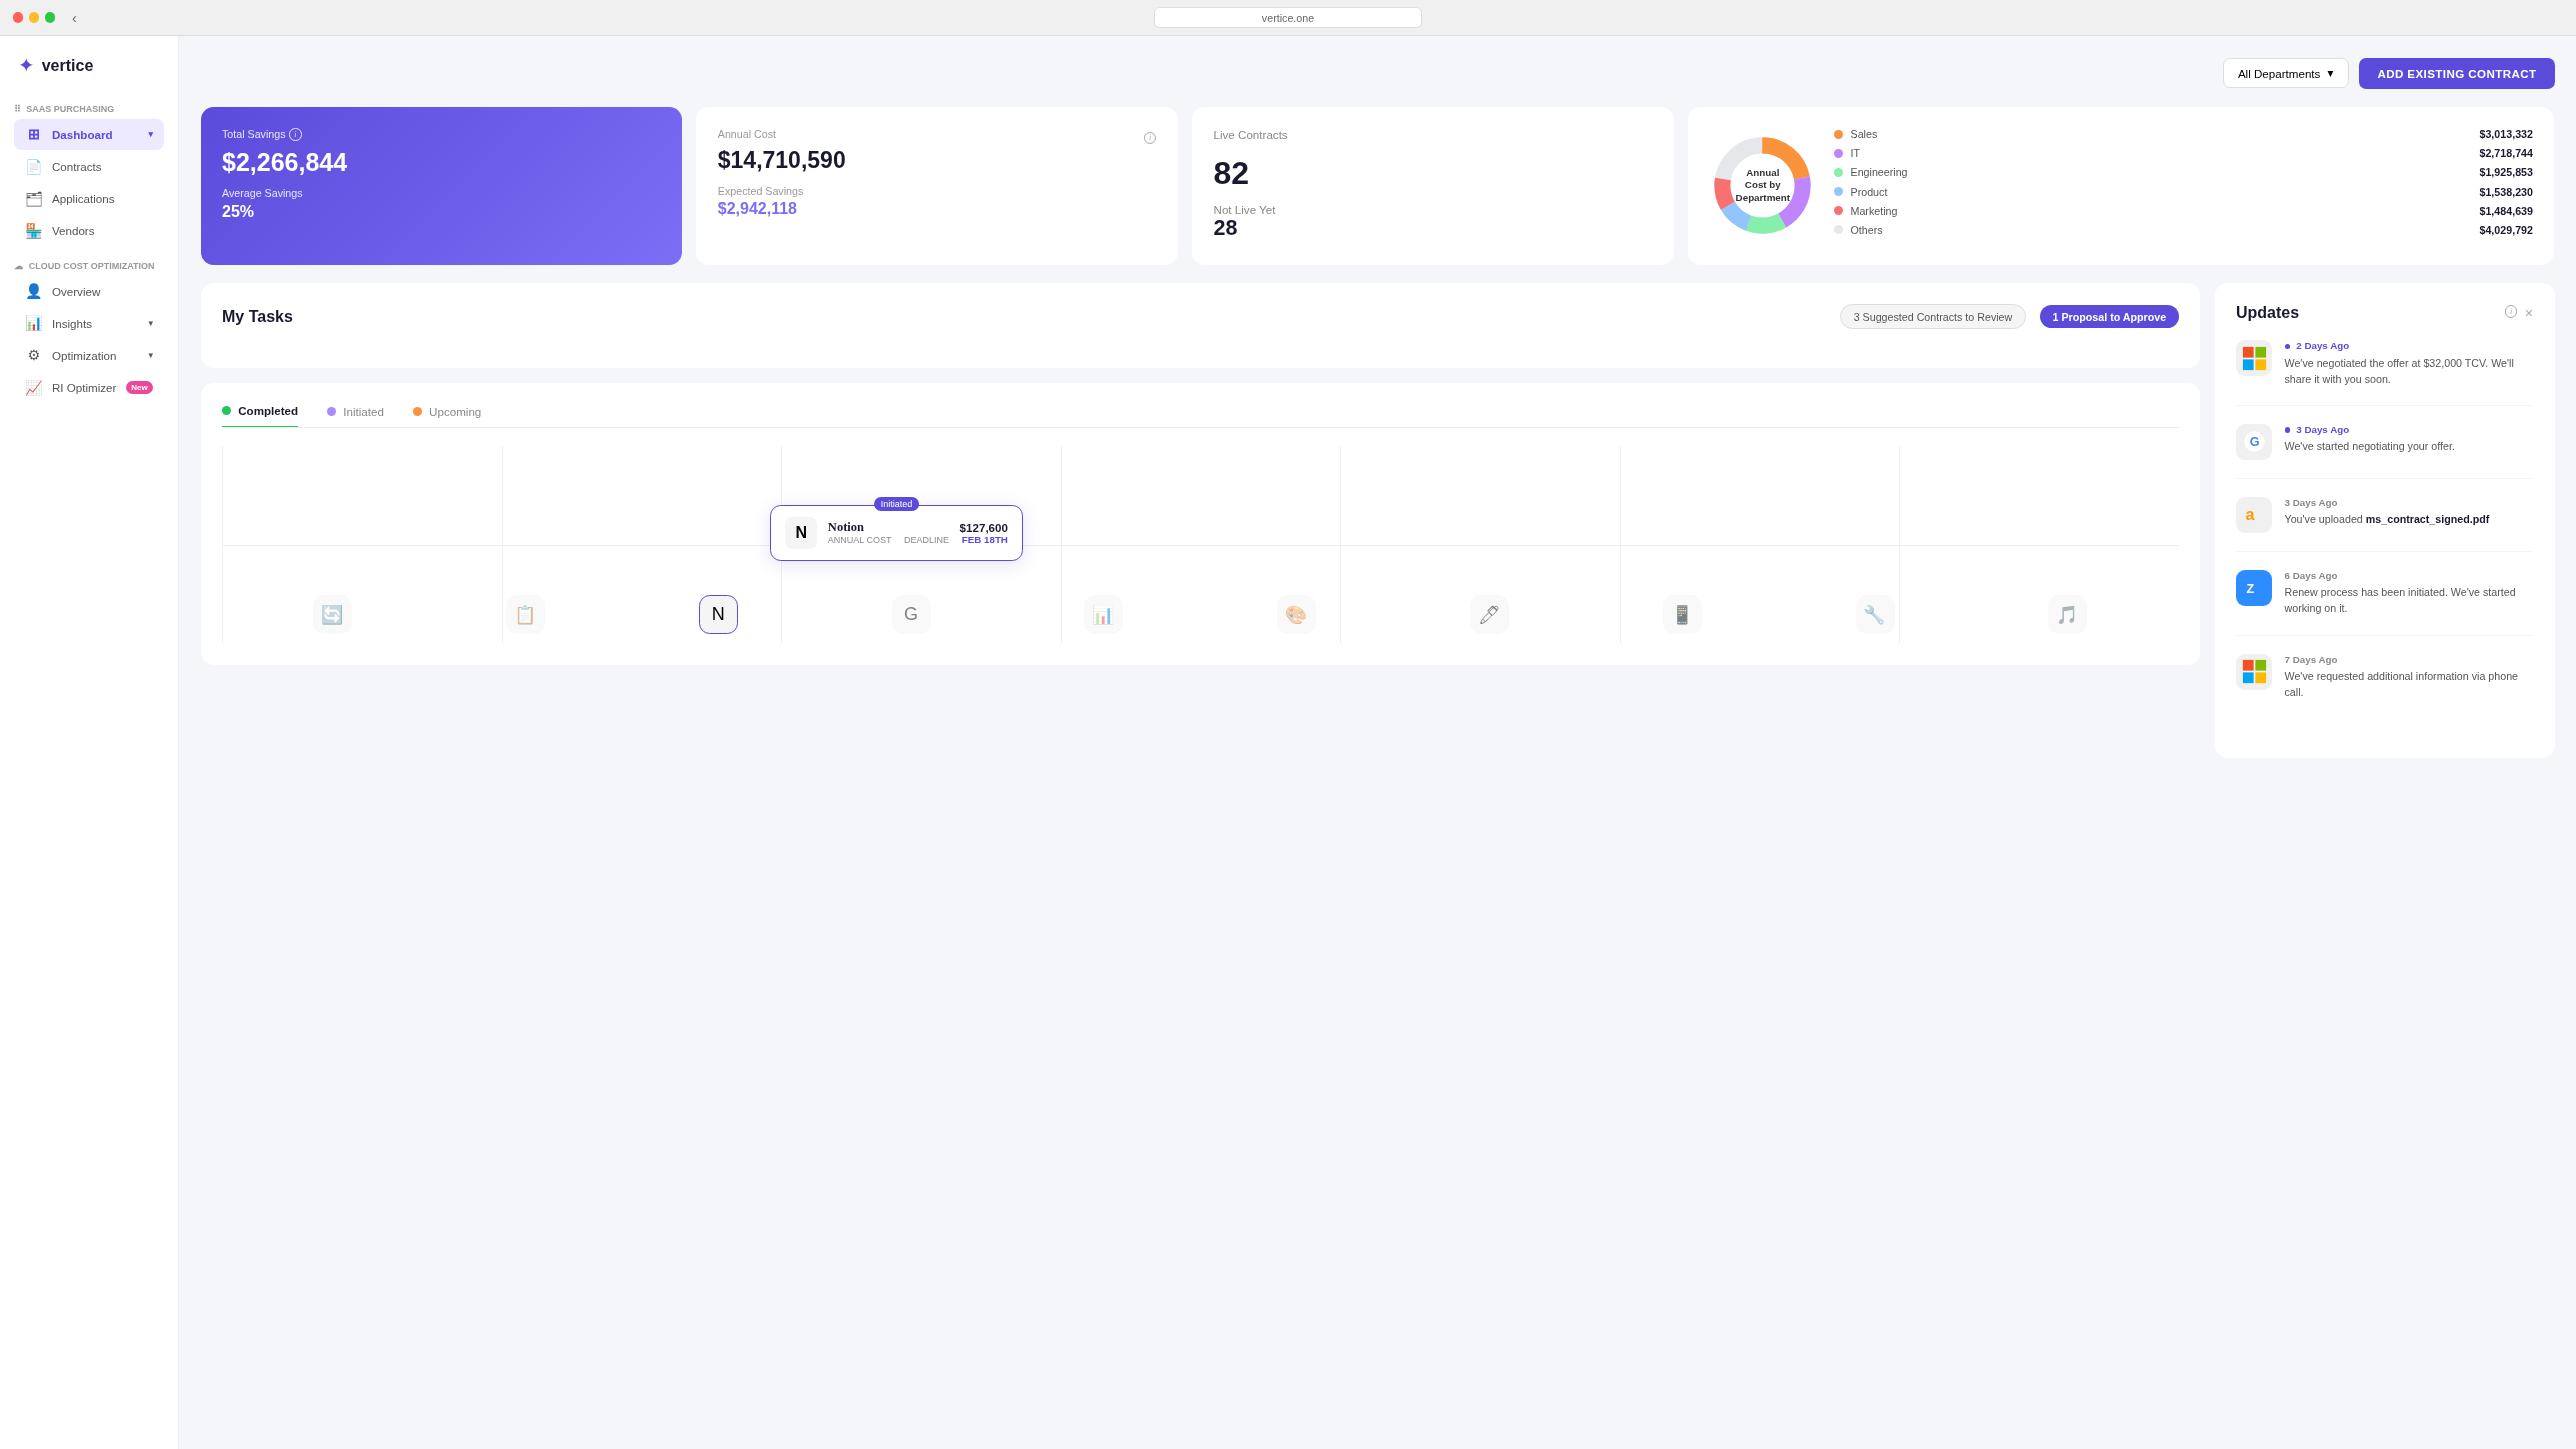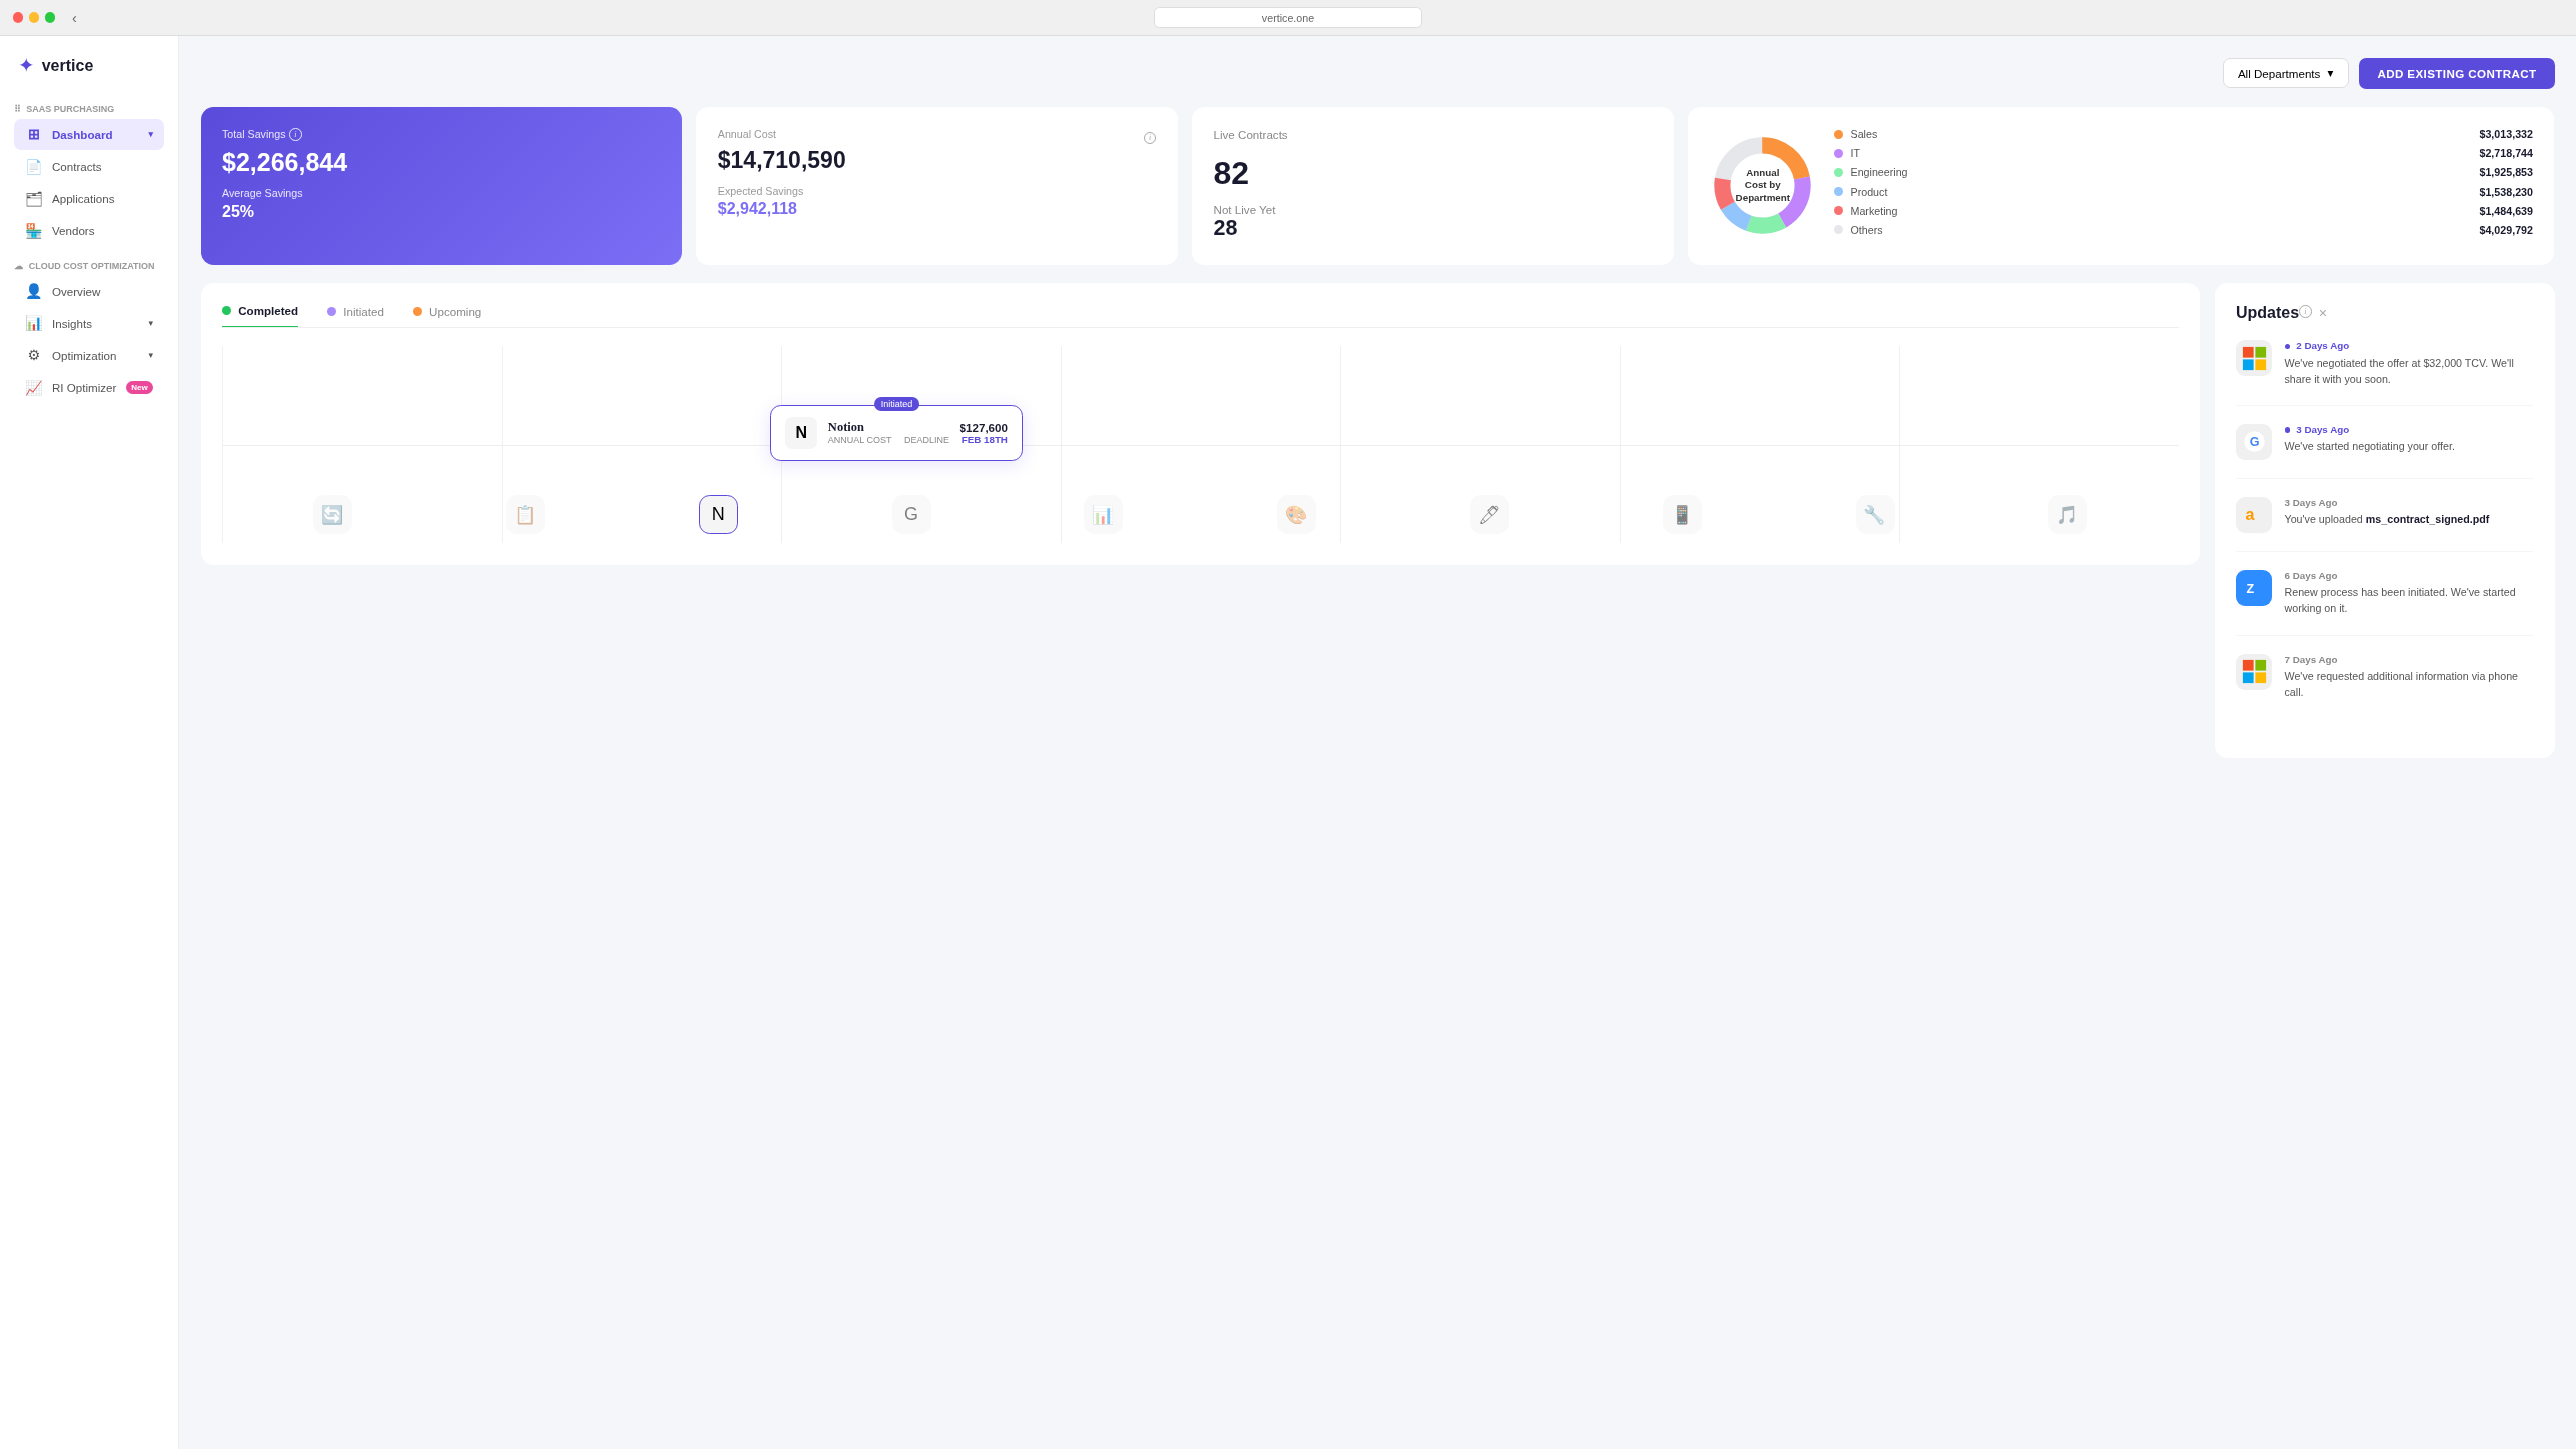--- a/index.html
+++ b/index.html
@@ -98,21 +98,21 @@
     .contract-name { font-size: 12.5px; font-weight: 700; color: #1a1a2e; font-family: Liberation Serif, serif; }
     .contract-details { font-size: 9px; color: #888; }
     .contract-values { text-align: right; }
     .contract-cost { font-size: 11.6px; font-weight: 700; color: #1a1a2e; }
     .contract-date { font-size: 9.8px; font-weight: 600; color: #5b4bdb; }
     .app-icon { width: 39px; height: 39px; border-radius: 10.7px; background: #f5f5f5; display: flex; align-items: center; justify-content: center; font-size: 18px; opacity: 0.5; }
     .app-icon.active { opacity: 1; border: 1.8px solid #5b4bdb; }
 
     
     .updates-card { background: white; border-radius: 12.5px; padding: 21.5px; overflow-y: auto; max-height: 537px; }
-    .updates-header { display: flex; align-items: center; margin-bottom: 18px; }
+    .updates-header { display: flex; align-items: center; justify-content: space-between; margin-bottom: 18px; }
     .updates-title { font-size: 16px; font-weight: 700; color: #1a1a2e; }
     .updates-actions { display: flex; gap: 7.2px; }
     .update-item { display: flex; gap: 12.5px; margin-bottom: 18px; padding-bottom: 18px; border-bottom: 0.9px solid #f5f5f5; }
     .update-item:last-child { border-bottom: none; }
     .update-logo { width: 36px; height: 36px; border-radius: 9px; flex-shrink: 0; display: flex; align-items: center; justify-content: center; font-size: 18px; }
     .update-content { flex: 1; }
     .update-time { font-size: 9.8px; font-weight: 600; margin-bottom: 3.6px; }
     .update-time.recent { color: #5b4bdb; }
     .update-time.old { color: #888; }
     .update-dot { display: inline-block; width: 5.4px; height: 5.4px; border-radius: 50%; margin-right: 3.6px; }
@@ -293,20 +293,27 @@
           <span class="legend-value">$4,029,792</span>
         </div>
       </div>
     </div>
   </div>
 
   <div class="bottom-row">
 
     <div>
 
+      <div class="tasks-card" style="margin-bottom:14.3px;">
+        <div class="tasks-header">
+          <span class="tasks-title">My Tasks</span>
+          <button class="tasks-badge">3 Suggested Contracts to Review</button>
+          <button class="tasks-badge-purple">1 Proposal to Approve</button>
+        </div>
+      </div>
 
       <div class="pipeline-card">
         <div class="pipeline-tabs">
           <div class="pipeline-tab active">
             <span class="tab-dot tab-dot-green"></span>
             <span>Completed</span>
           </div>
           <div class="pipeline-tab">
             <span class="tab-dot tab-dot-purple"></span>
             <span>Initiated</span>

